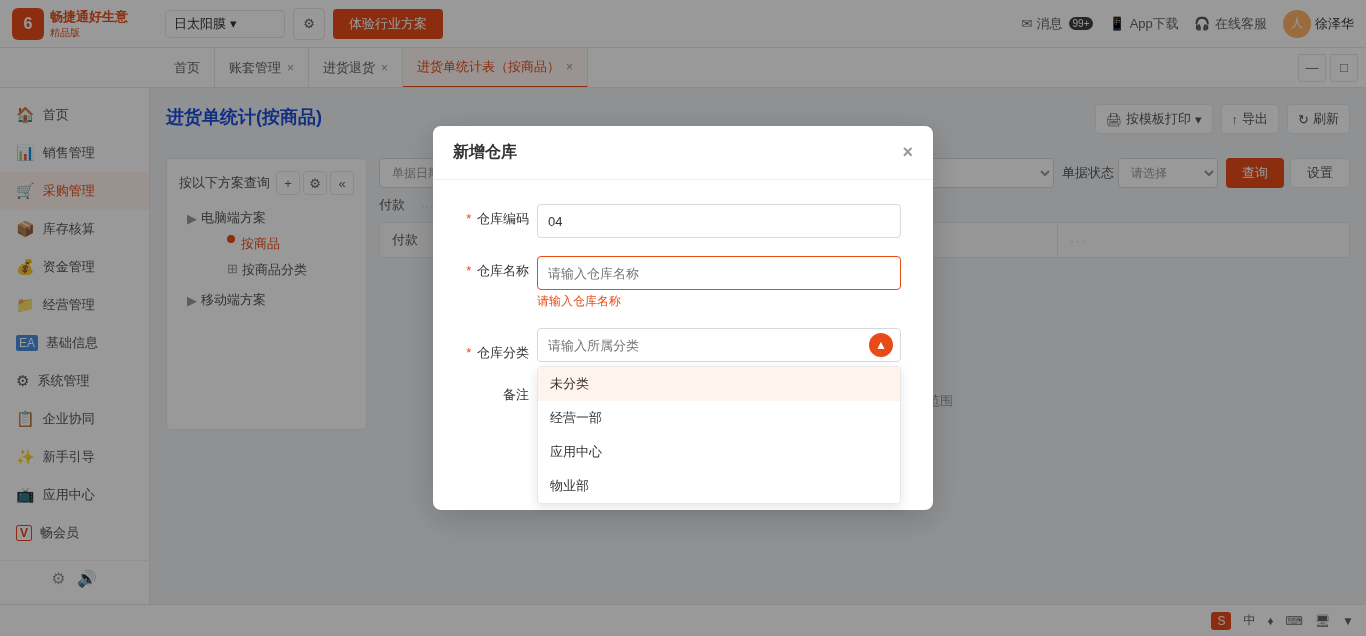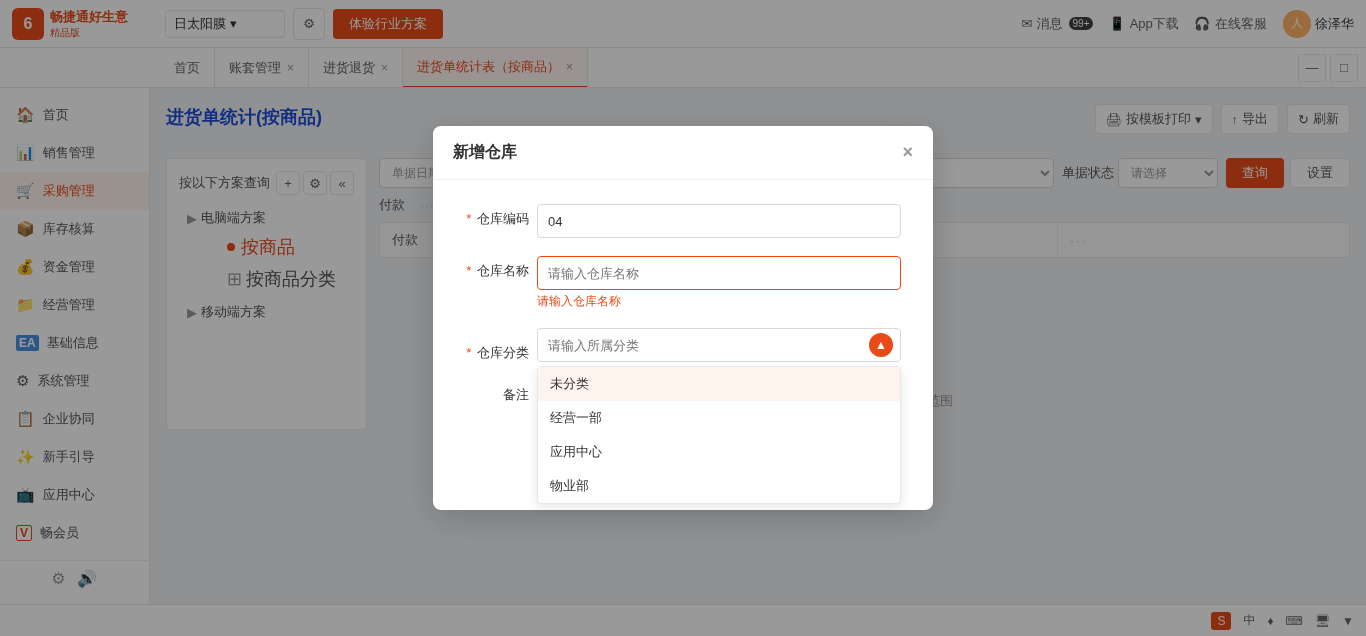--- a/index.html
+++ b/index.html
@@ -123,21 +123,21 @@
     .page-title { font-size: 18px; font-weight: bold; color: #1d4ed8; margin-bottom: 12px; }
     .toolbar { display: flex; align-items: center; justify-content: flex-end; gap: 8px; margin-bottom: 8px; }
     .toolbar-btn {
       display: flex; align-items: center; gap: 4px;
       border: 1px solid #e8e8e8; background: #fff;
       border-radius: 4px; padding: 5px 10px; cursor: pointer; color: #555; font-size: 13px;
     }
     .icon-btn { width: 24px; height: 24px; border: 1px solid #e8e8e8; background: #fff; border-radius: 4px; display: flex; align-items: center; justify-content: center; cursor: pointer; color: #666; }
     .filter-tree { padding-left: 8px; }
     .tree-item { display: flex; align-items: center; gap: 4px; padding: 4px 0; cursor: pointer; color: #555; font-size: 13px; }
-    .sub-item { padding-left: 24px; display: flex; align-items: center; gap: 4px; padding-top: 4px; padding-bottom: 4px; cursor: pointer; color: #555; font-size: 18px; }
+    .sub-item { padding-left: 24px; display: flex; gap: 4px; padding-top: 4px; padding-bottom: 4px; cursor: pointer; color: #555; font-size: 13px; }
     .required { color: #e84b18; margin-right: 2px; }
 
     
     .data-table { width: 100%; border-collapse: collapse; background: #fff; border: 1px solid #e8e8e8; }
     .data-table th { background: #fafafa; border: 1px solid #e8e8e8; padding: 8px 12px; text-align: left; color: #555; font-weight: normal; font-size: 13px; }
     .col-dots { color: #ccc; letter-spacing: 2px; }
 
     
     .modal-overlay {
       position: fixed; top: 0; left: 0; right: 0; bottom: 0;
@@ -307,21 +307,21 @@
     </div>
     <div class="sidebar-item">
       <span class="sidebar-icon">💰</span>
       <span>资金管理</span>
     </div>
     <div class="sidebar-item">
       <span class="sidebar-icon">📁</span>
       <span>经营管理</span>
     </div>
     <div class="sidebar-item">
-      <span class="sidebar-icon" style="font-size:12px;font-weight:bold;background:#4a90e2;color:#fff;padding:1px 3px;border-radius:2px;">EA</span>
+      <span class="sidebar-icon" style="font-size:12px;font-weight:normal;background:#4a90e2;color:#fff;padding:1px 3px;border-radius:2px;">EA</span>
       <span>基础信息</span>
     </div>
     <div class="sidebar-item">
       <span class="sidebar-icon">⚙</span>
       <span>系统管理</span>
     </div>
     <div class="sidebar-item">
       <span class="sidebar-icon">📋</span>
       <span>企业协同</span>
     </div>

